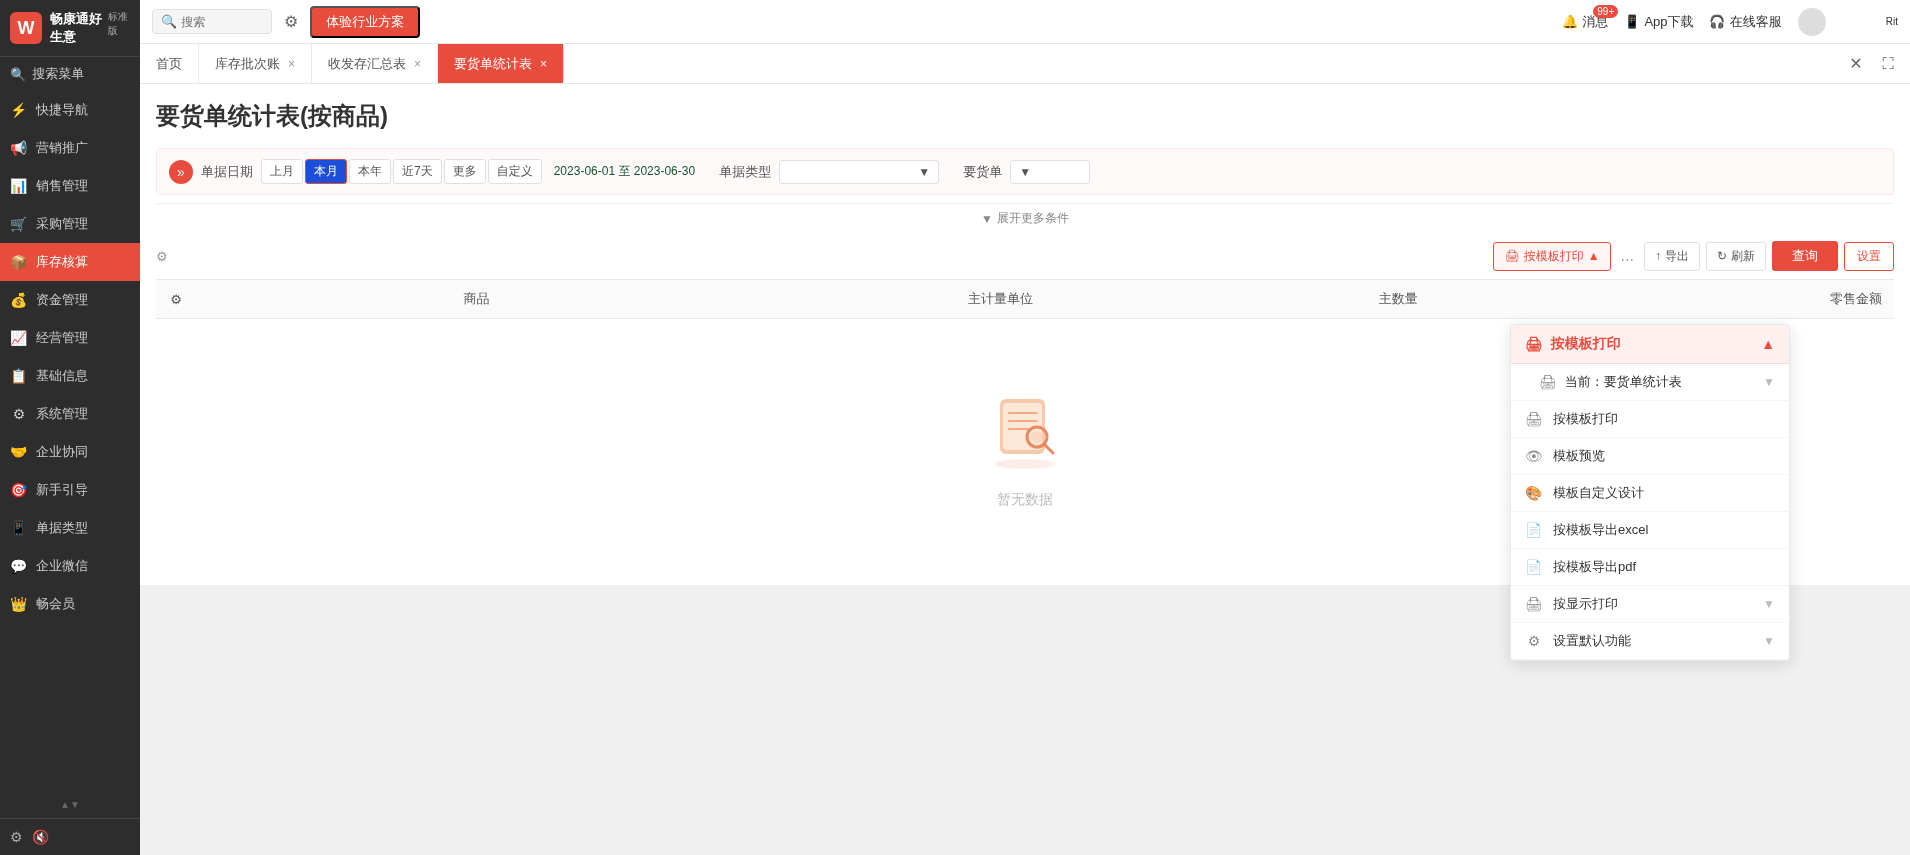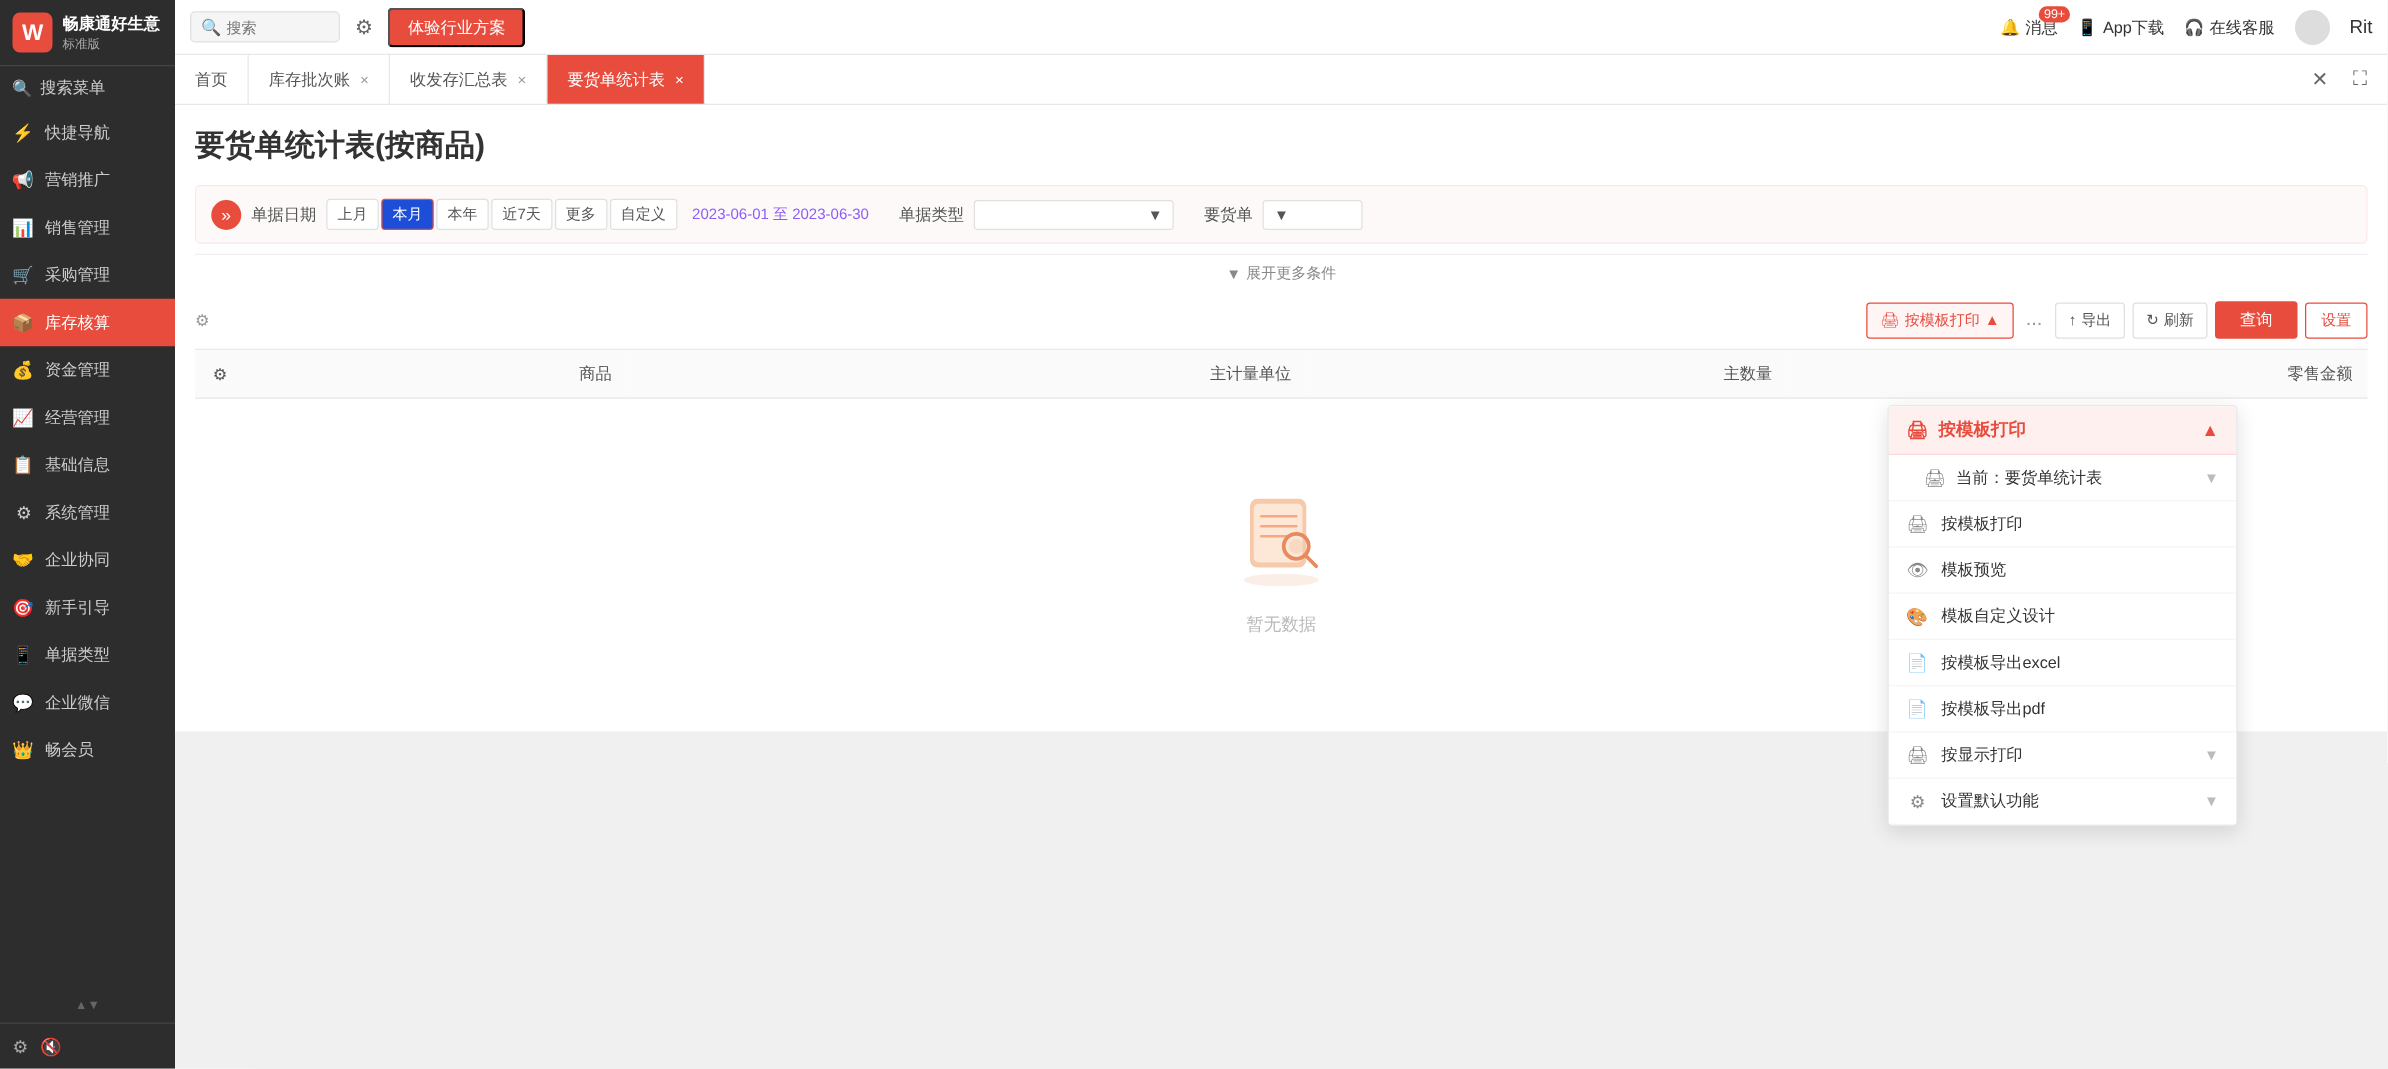--- a/index.html
+++ b/index.html
@@ -30,21 +30,21 @@
       border-radius: 6px;
       display: flex;
       align-items: center;
       justify-content: center;
       font-size: 18px;
       color: white;
       font-weight: bold;
       margin-right: 8px;
       flex-shrink: 0;
     }
-    .sidebar-brand-text { display: flex; flex-direction: column; font-family: Liberation Mono, monospace; }
+    .sidebar-brand-text { display: flex; flex-direction: row; font-family: Liberation Mono, monospace; }
     .sidebar-brand-name { font-size: 13px; color: white; font-weight: bold; }
     .sidebar-brand-tag { font-size: 10px; color: #aaa; }
 
     .sidebar-search {
       display: flex;
       align-items: center;
       padding: 8px 10px;
       color: #ccc;
       cursor: pointer;
       gap: 6px;
@@ -143,21 +143,21 @@
     }
     .top-header-app { cursor: pointer; color: #333; font-size: 13px; display: flex; align-items: center; gap: 4px; }
     .top-header-service { cursor: pointer; color: #333; font-size: 13px; display: flex; align-items: center; gap: 4px; }
     .top-header-avatar {
       width: 28px;
       height: 28px;
       background: #ddd;
       border-radius: 50%;
       cursor: pointer;
     }
-    .top-header-username { color: #333; font-size: 15px; cursor: pointer; }
+    .top-header-username { color: #333; font-size: 10px; cursor: pointer; margin-left: 44px; }
 
     
     .tabs-bar {
       background: white;
       height: 40px;
       display: flex;
       align-items: stretch;
       border-bottom: 1px solid #e8e8e8;
       flex-shrink: 0;
       padding: 0 0;
@@ -260,21 +260,21 @@
       border-radius: 3px;
       cursor: pointer;
       font-size: 12px;
       color: #555;
     }
     .filter-date-btn.active {
       background: #1d4ed8;
       color: white;
       border-color: #e84c3d;
     }
-    .filter-date-range { font-size: 12px; color: #8b5cf6; margin-left: 4px; }
+    .filter-date-range { font-size: 12px; color: #14532d; margin-left: 4px; }
     .filter-type-label { color: #555; font-size: 13px; margin-left: 16px; }
     .filter-type-select {
       display: flex;
       align-items: center;
       border: 1px solid #e0e0e0;
       border-radius: 3px;
       padding: 4px 8px;
       background: white;
       cursor: pointer;
       min-width: 160px;

